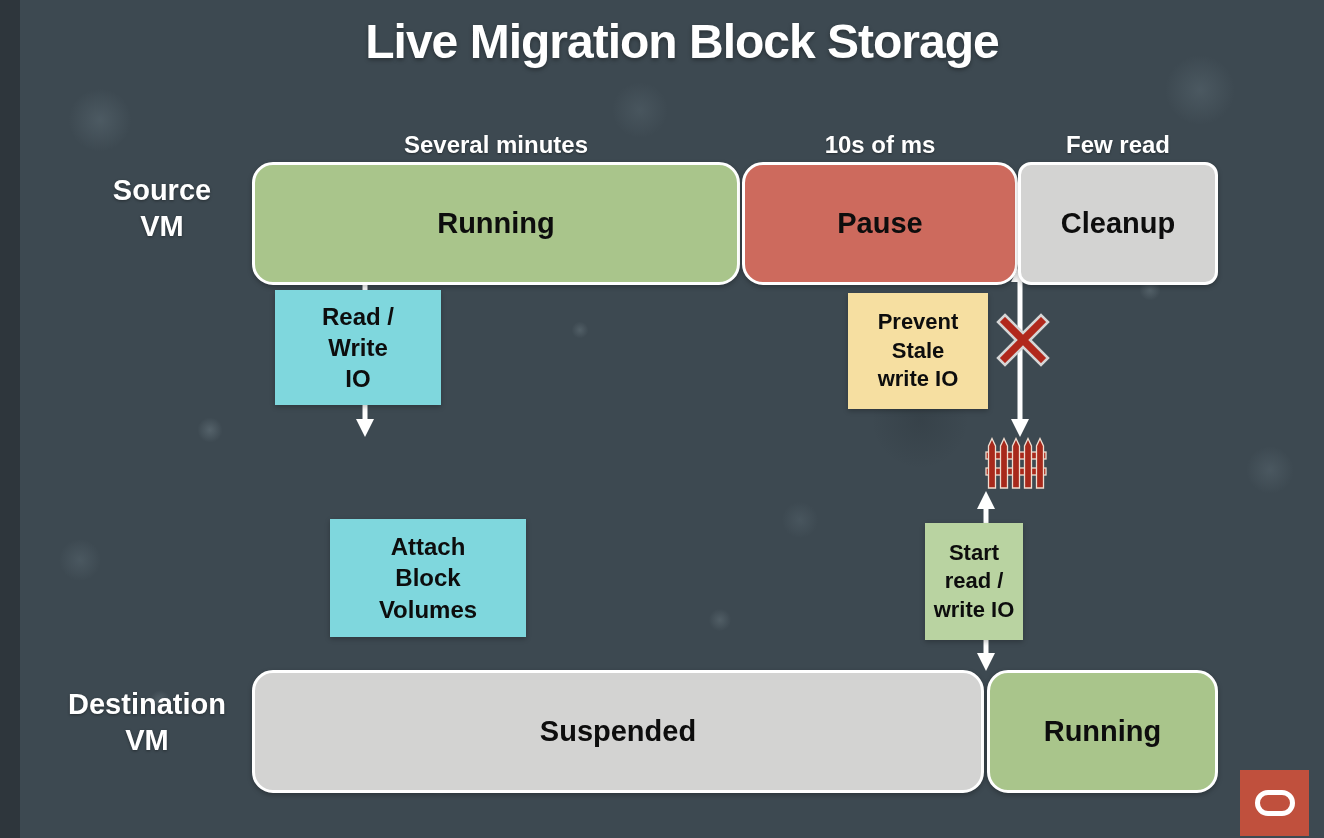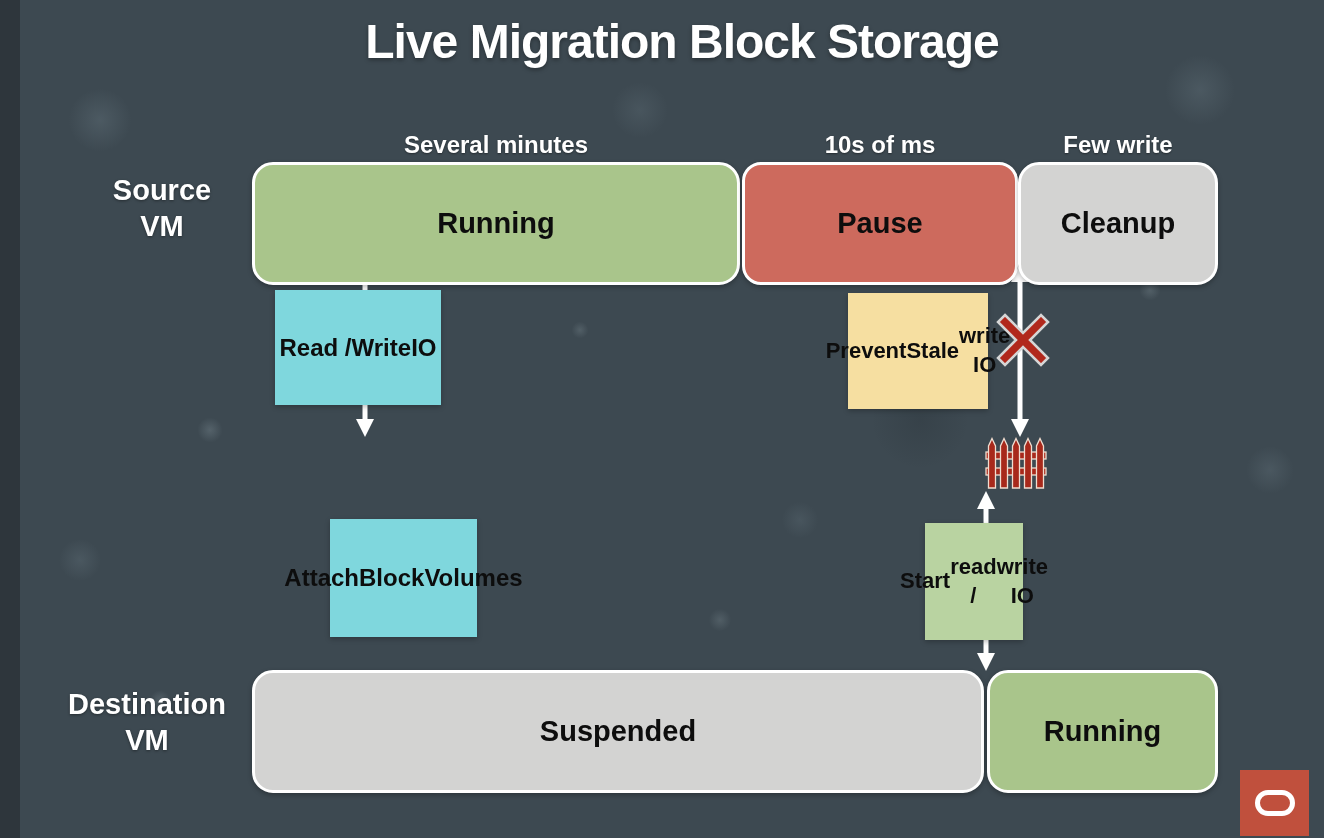--- a/index.html
+++ b/index.html
@@ -41,21 +41,21 @@
   }
   .state-box{
     position:absolute;box-sizing:border-box;height:123px;
     border:3px solid #ffffff;border-radius:21px;
     display:flex;align-items:center;justify-content:center;
     font-size:29px;font-weight:700;color:#0d0d0d;
     box-shadow:0 2px 5px rgba(0,0,0,0.28);z-index:3;
   }
   .note-box{
     position:absolute;box-sizing:border-box;z-index:5;
-    display:flex;flex-direction:row;align-items:center;justify-content:center;
+    display:flex;flex-direction:column;align-items:center;justify-content:center;
     font-size:24px;font-weight:700;color:#0d0d0d;line-height:1.3;
     box-shadow:0 2px 5px rgba(0,0,0,0.25);text-align:center;
   }
   .storage-bar{
     position:absolute;left:313px;top:435px;width:800px;height:56px;
     box-sizing:border-box;background:#efb13d;border:3px solid #ffffff;
     display:flex;align-items:center;justify-content:center;
     font-size:28px;font-weight:700;color:#0d0d0d;z-index:3;
     box-shadow:0 2px 5px rgba(0,0,0,0.28);
   }
@@ -72,21 +72,21 @@
 </style>
 </head>
 <body>
 
 <div class="canvas">
 
   <h1 class="title">Live Migration Block Storage</h1>
 
   <div class="tlabel" style="left:232px;width:488px;">Several minutes</div>
   <div class="tlabel" style="left:722px;width:276px;">10s of ms</div>
-  <div class="tlabel" style="left:998px;width:200px;">Few write</div>
+  <div class="tlabel" style="left:998px;width:200px;">Few read</div>
 
   <svg class="arrow-layer" width="1324" height="838" viewBox="0 0 1324 838">
     <g fill="#ffffff" stroke="none">
       <line x1="345" y1="280" x2="345" y2="421" stroke="#ffffff" stroke-width="5"></line>
       <polygon points="336,282 354,282 345,264"></polygon>
       <polygon points="336,419 354,419 345,437"></polygon>
     </g>
     <g fill="#ffffff" stroke="none">
       <line x1="1000" y1="280" x2="1000" y2="421" stroke="#ffffff" stroke-width="5"></line>
       <polygon points="991,282 1009,282 1000,264"></polygon>
@@ -97,22 +97,22 @@
       <polygon points="957,509 975,509 966,491"></polygon>
       <polygon points="957,653 975,653 966,671"></polygon>
     </g>
   </svg>
 
   <div class="vm-label" style="left:52px;top:172px;width:180px;">
     <div>Source</div>
     <div>VM</div>
   </div>
   <div class="state-box" style="left:232px;top:162px;width:488px;background:#a9c58b;">Running</div>
-  <div class="state-box" style="left:722px;top:162px;width:276px;background:#cd6a5d;border-radius:19px;">Pause</div>
-  <div class="state-box" style="left:998px;top:162px;width:200px;background:#d3d3d2;">Cleanup</div>
+  <div class="state-box" style="left:722px;top:162px;width:276px;background:#cd6a5d;">Pause</div>
+  <div class="state-box" style="left:998px;top:162px;width:200px;background:#d3d3d2;border-radius:13px;">Cleanup</div>
 
   <div class="note-box" style="left:255px;top:290px;width:166px;height:115px;background:#7fd7dd;">
     <div>Read /</div>
     <div>Write</div>
     <div>IO</div>
   </div>
 
   <div class="note-box" style="left:828px;top:293px;width:140px;height:116px;background:#f6dfa1;font-size:22px;">
     <div>Prevent</div>
     <div>Stale</div>
@@ -129,21 +129,21 @@
       <rect x="1" y="15" width="60" height="7"></rect>
       <rect x="1" y="31" width="60" height="7"></rect>
       <path d="M3.5,51 L3.5,9 L7,1.5 L10.5,9 L10.5,51 Z"></path>
       <path d="M15.5,51 L15.5,9 L19,1.5 L22.5,9 L22.5,51 Z"></path>
       <path d="M27.5,51 L27.5,9 L31,1.5 L34.5,9 L34.5,51 Z"></path>
       <path d="M39.5,51 L39.5,9 L43,1.5 L46.5,9 L46.5,51 Z"></path>
       <path d="M51.5,51 L51.5,9 L55,1.5 L58.5,9 L58.5,51 Z"></path>
     </g>
   </svg>
 
-  <div class="note-box" style="left:310px;top:519px;width:147px;height:118px;background:#7fd7dd;">
+  <div class="note-box" style="left:310px;top:519px;width:196px;height:118px;background:#7fd7dd;">
     <div>Attach</div>
     <div>Block</div>
     <div>Volumes</div>
   </div>
 
   <div class="note-box" style="left:905px;top:523px;width:98px;height:117px;background:#b9d3a1;font-size:22px;">
     <div>Start</div>
     <div>read /</div>
     <div>write IO</div>
   </div>

